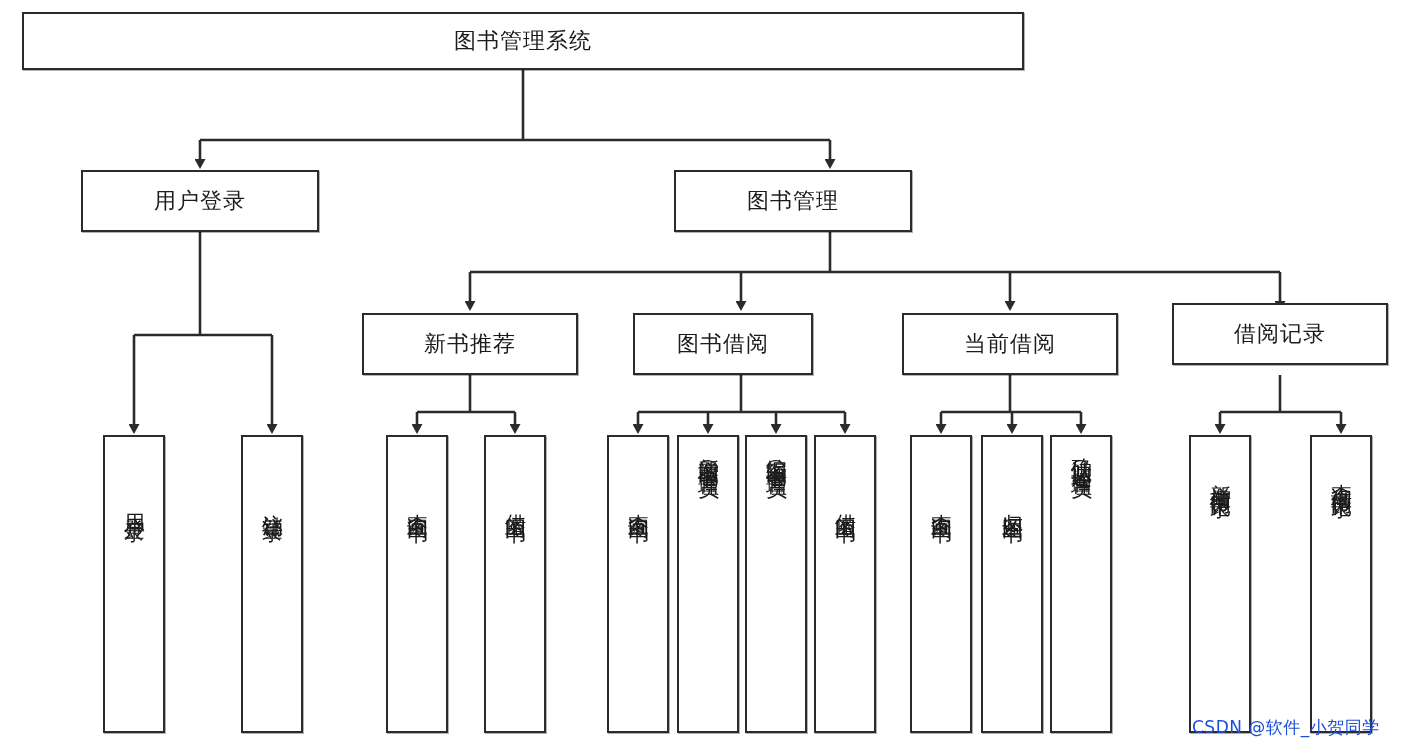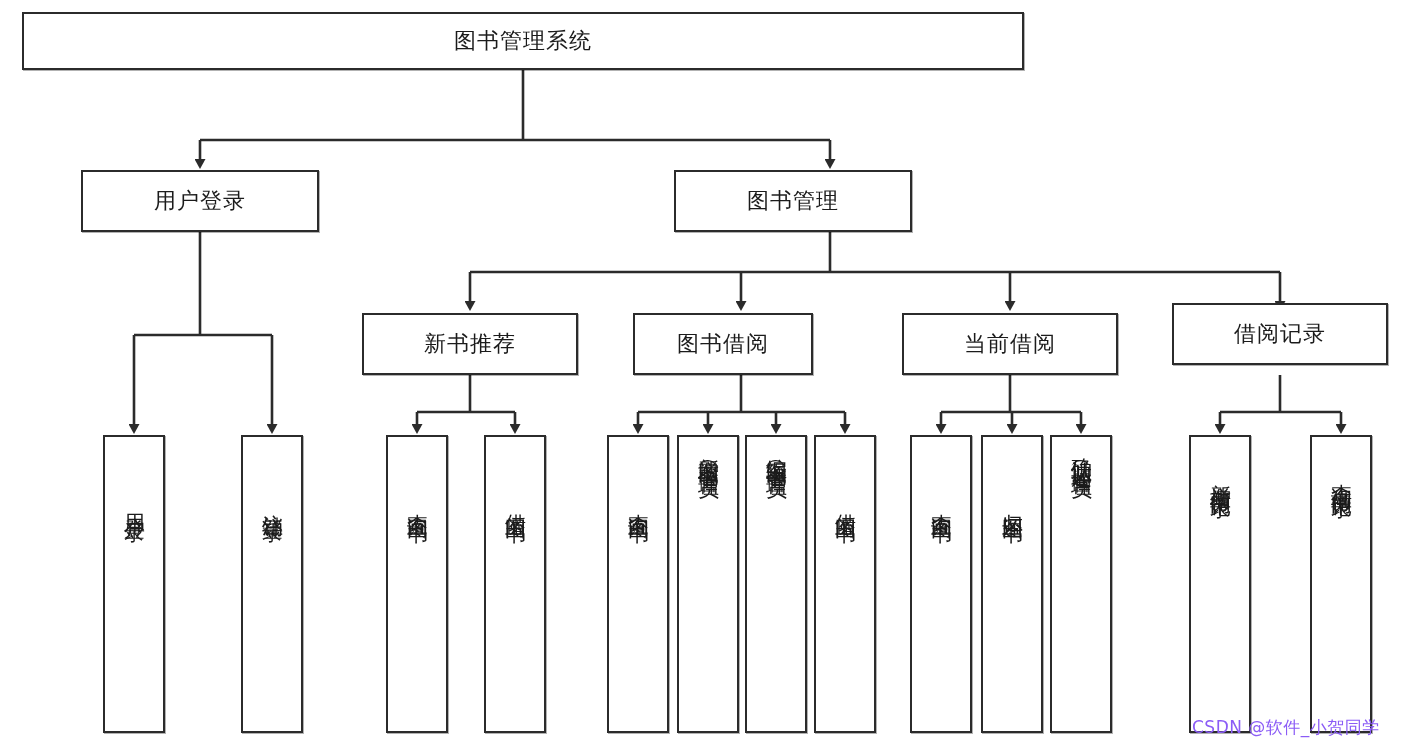--- a/index.html
+++ b/index.html
@@ -52,21 +52,21 @@
     text-orientation: upright;
     font-size: 21px;
     color: #1b1b1b;
     letter-spacing: 3px;
     line-height: 1;
     white-space: nowrap;
   }
   .watermark {
     position: absolute;
     font-size: 17px;
-    color: #8b5cf6;
+    color: #1d4ed8;
     white-space: nowrap;
     letter-spacing: 0.5px;
   }
 </style>
 </head>
 <body>
 
 <div id="canvas">
 
   <svg class="wires" viewBox="0 0 1405 747" xmlns="http://www.w3.org/2000/svg">

